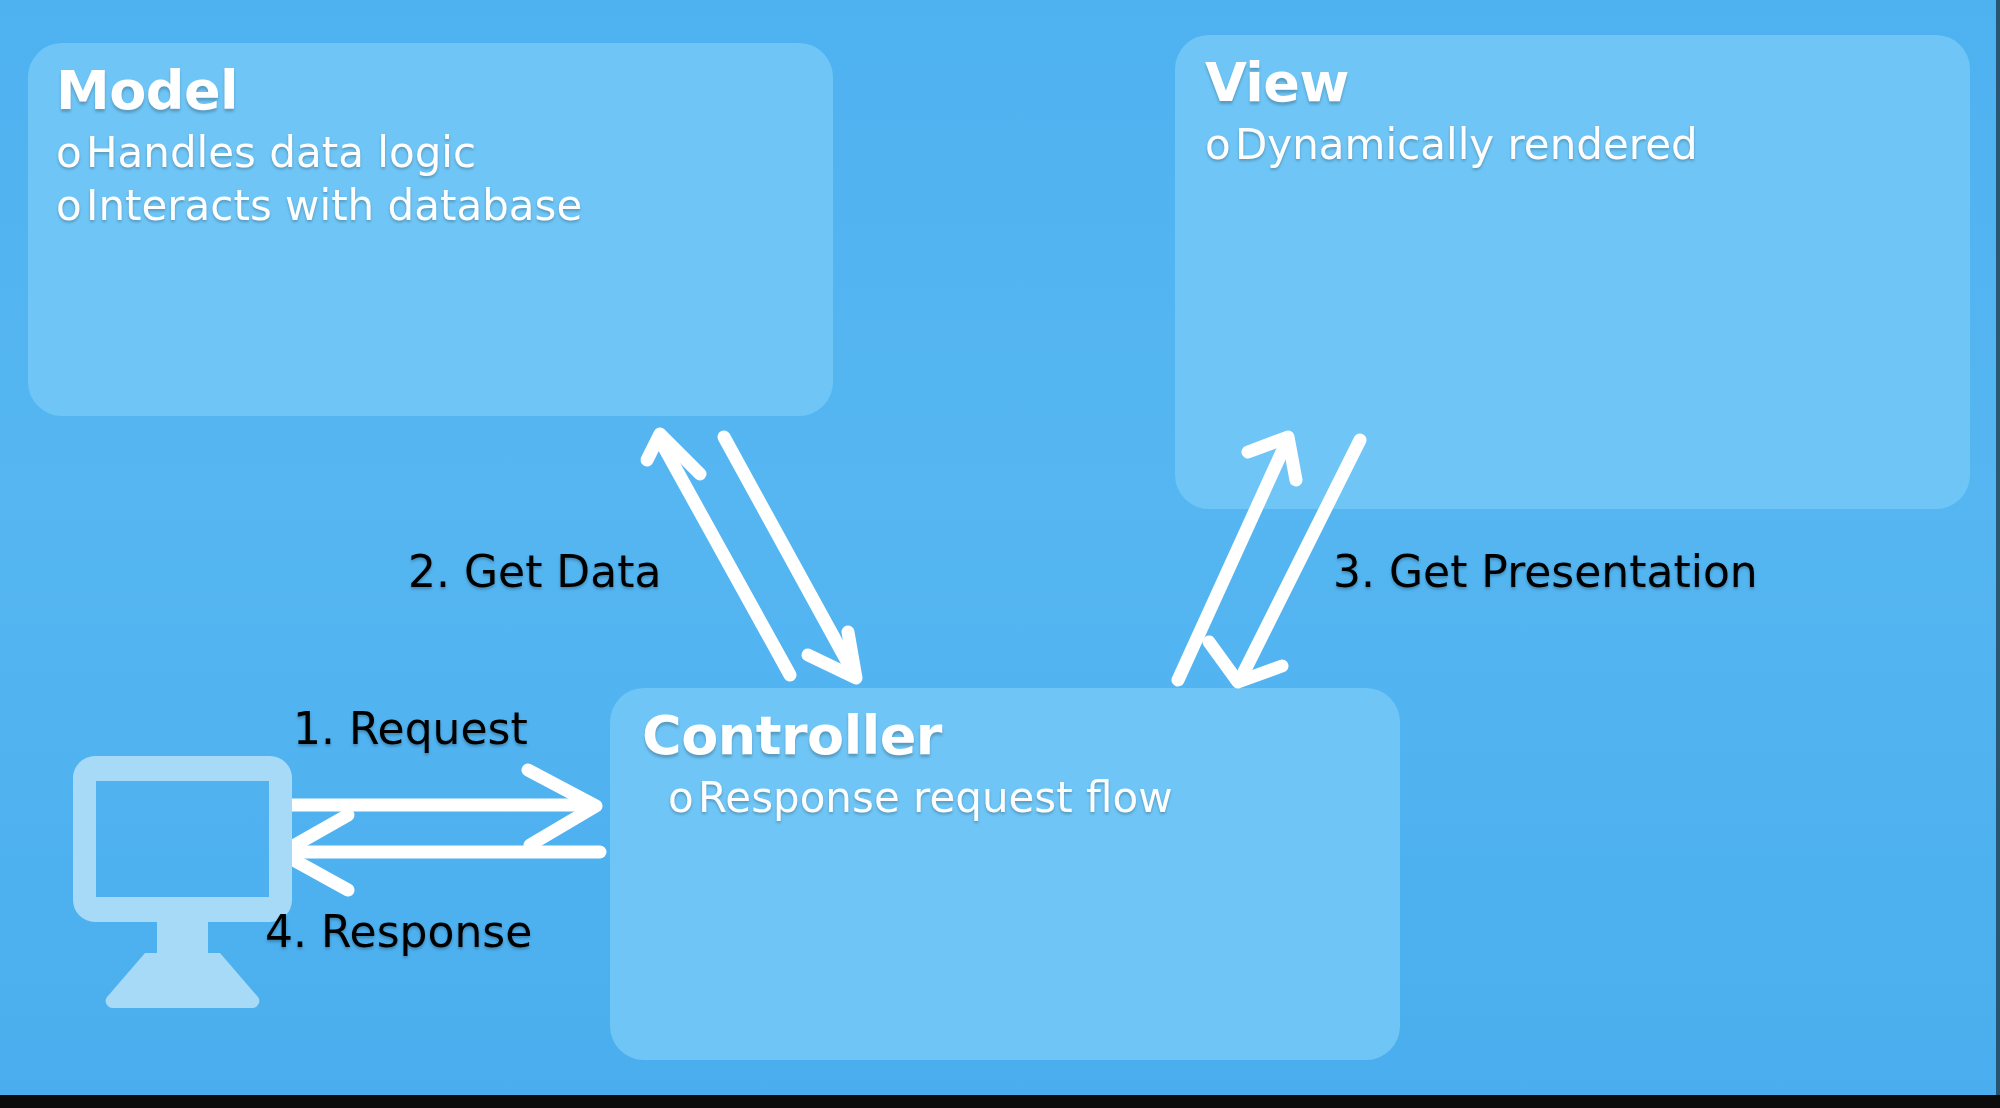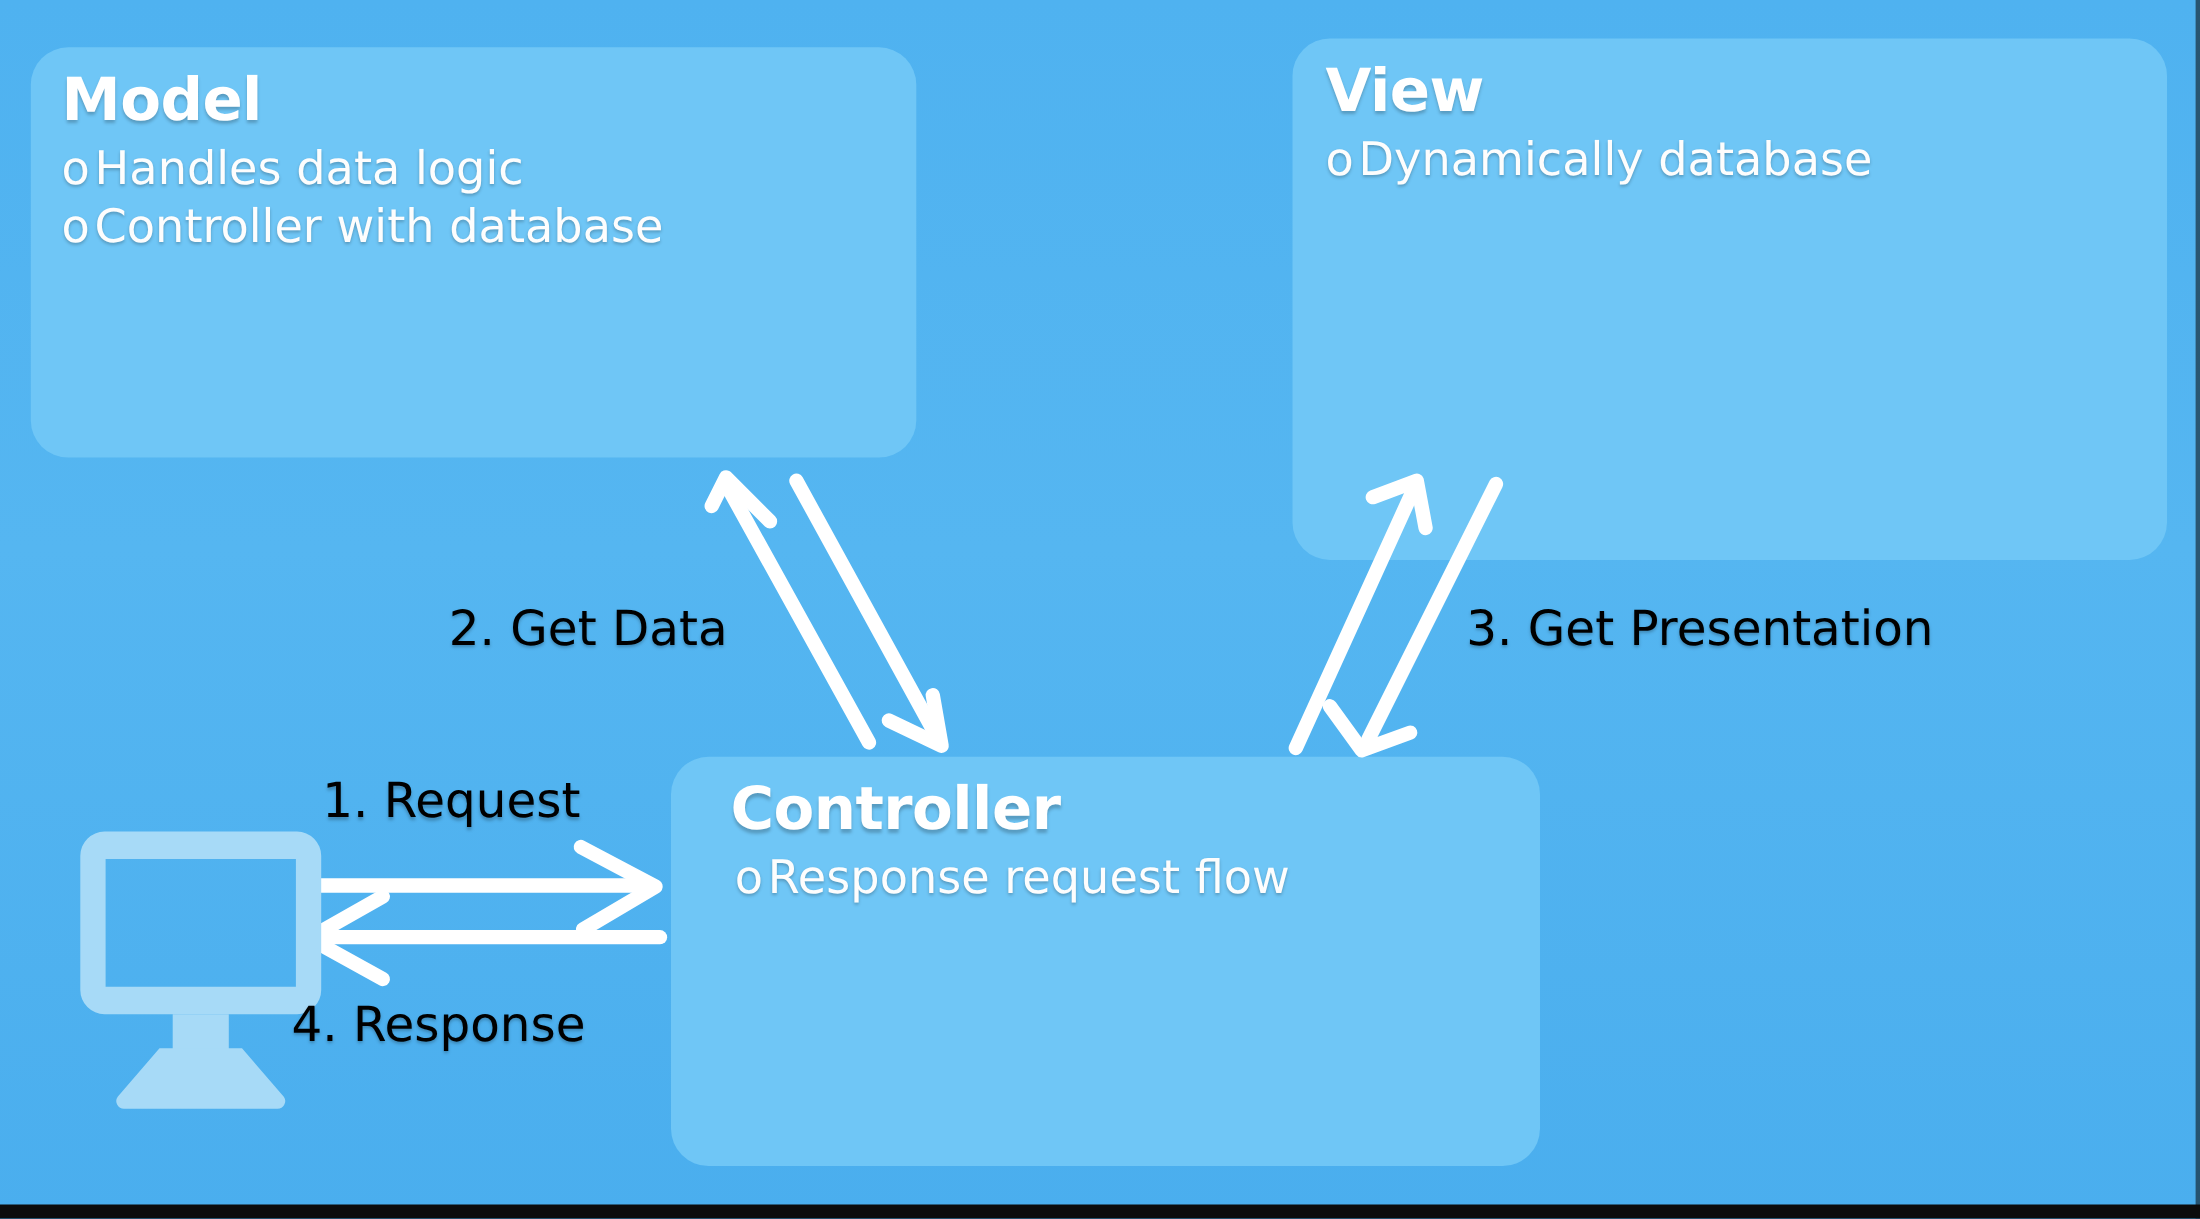--- a/index.html
+++ b/index.html
@@ -59,21 +59,21 @@
   }
   .bullets li .bul {
     display: inline-block;
     width: 30px;
   }
 
   #card-model { left: 28px;  top: 43px;  width: 805px; height: 373px; padding-left: 28px; }
   #card-view  { left: 1175px; top: 35px; width: 795px; height: 474px; }
   #card-ctrl  { left: 610px;  top: 688px; width: 790px; height: 372px; }
   #card-ctrl  { padding-left: 20px; }
-  #card-ctrl .card-title { margin-left: 34px; }
+  #card-ctrl .card-title { margin-left: 12px; }
   #card-ctrl .bullets { margin-left: 38px; }
 
   .flow-label {
     position: absolute;
     color: #000000;
     font-size: 44px;
     line-height: 1;
     white-space: nowrap;
     text-shadow: 0 2px 3px rgba(0,0,0,0.26);
   }
@@ -118,28 +118,28 @@
 </head>
 <body>
 
 <div id="stage">
   <div id="canvas">
 
     <div class="card" id="card-model">
       <div class="card-title">Model</div>
       <ul class="bullets">
         <li><span class="bul">o</span><span>Handles data logic</span></li>
-        <li><span class="bul">o</span><span>Controller with database</span></li>
+        <li><span class="bul">o</span><span>Interacts with database</span></li>
       </ul>
     </div>
 
     <div class="card" id="card-view">
       <div class="card-title">View</div>
       <ul class="bullets">
-        <li><span class="bul">o</span><span>Dynamically database</span></li>
+        <li><span class="bul">o</span><span>Dynamically rendered</span></li>
       </ul>
     </div>
 
     <div class="card" id="card-ctrl">
       <div class="card-title">Controller</div>
       <ul class="bullets">
         <li><span class="bul">o</span><span>Response request flow</span></li>
       </ul>
     </div>
 

